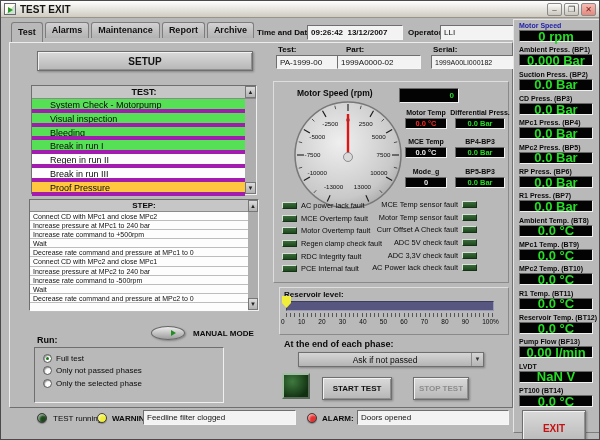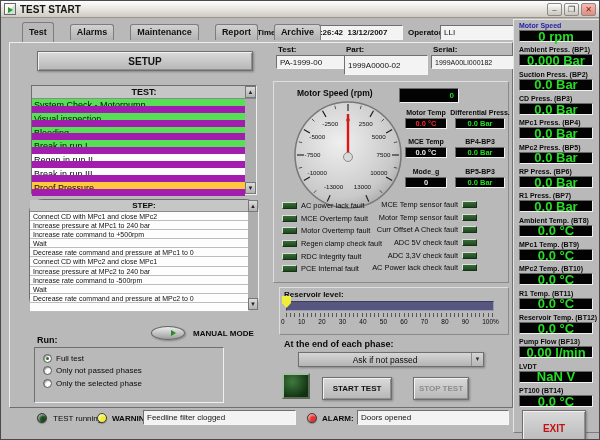--- a/index.html
+++ b/index.html
@@ -8,39 +8,39 @@
 
   
   .titlebar{position:absolute;left:0;top:0;right:0;height:17px;background:linear-gradient(#ffffff,#cfcbc1);border-bottom:1px solid #98948a;display:flex;align-items:center;padding:0 3px;}
   .appicon{width:12px;height:12px;border:1px solid #667;background:linear-gradient(135deg,#fffef0 0 55%,#cfe3cf 55%);position:relative;flex:none;}
   .appicon::after{content:"";position:absolute;left:3px;top:3px;border-left:5px solid #2a9a2a;border-top:3px solid transparent;border-bottom:3px solid transparent;}
   .title{font-size:10px;font-weight:bold;color:#151515;margin-left:4px;flex:1;}
   .winbtn{width:15px;height:13px;margin-left:2px;border:1px solid #8a8a8a;border-radius:2px;background:linear-gradient(#fdfdfd,#c9c5ba);font-size:8px;line-height:11px;text-align:center;color:#333;}
   .winbtn.close{background:linear-gradient(#f6bcb4,#e28a80);color:#7a1d15;}
 
   
-  .tabstrip{position:absolute;left:21px;top:21px;height:20px;display:flex;align-items:center;z-index:3;gap:14px;}
+  .tabstrip{position:absolute;left:10px;top:21px;height:20px;display:flex;align-items:flex-start;z-index:3;}
   .tab{height:16px;padding:0 6px;background:linear-gradient(#d2d2d2,#b2b2b2);border:1px solid #7d7d7d;border-bottom:none;border-radius:3px 3px 0 0;font-size:9px;font-weight:bold;line-height:15px;margin-right:2px;color:#111;}
   .tab.active{height:20px;line-height:19px;background:#b9b9b9;}
   .tabpanel{position:absolute;left:8px;top:41px;width:504px;height:366px;background:#b9b9b9;border:1px solid;border-color:#ececec #6f6f6f #6f6f6f #ececec;}
 
   .lbl{position:absolute;font-size:8px;font-weight:bold;color:#0a0a0a;white-space:nowrap;}
   .lbl.big{font-size:9px;}
   .field{position:absolute;background:#f3f3f3;border:1px solid;border-color:#6f6f6f #f6f6f6 #f6f6f6 #6f6f6f;font-size:8px;color:#111;display:flex;align-items:center;padding:0 3px;white-space:pre;}
   .btn{position:absolute;background:linear-gradient(#dadada,#b6b6b6);border:1px solid #6f6f6f;box-shadow:inset 1px 1px 0 #f2f2f2,inset -1px -1px 0 #8f8f8f,1px 1px 2px rgba(0,0,0,.28);font-weight:bold;font-size:10px;color:#111;display:flex;align-items:center;justify-content:center;}
   .btn.disabled{color:#8d8d8d;}
   .btn.exit{color:#c41212;}
 
   
   .list{position:absolute;background:#aeaeae;border:1px solid;border-color:#6f6f6f #f0f0f0 #f0f0f0 #6f6f6f;}
   .list-header{height:13px;text-align:center;font-size:9px;font-weight:bold;line-height:13px;background:#c6c6c6;border-bottom:1px solid #8a8a8a;color:#0a0a0a;}
   .list-header.small{height:12px;font-size:8px;line-height:12px;}
   .rows{position:absolute;left:0;top:13px;right:11px;bottom:0;}
   .rows.small{top:12px;right:10px;}
-  .trow{height:13.8px;line-height:13.6px;font-size:9px;border-bottom:7px solid #a21caf;padding-left:2px;background:#fdfdfd;color:#0a0a0a;overflow:hidden;white-space:nowrap;}
+  .trow{height:13.8px;line-height:13.6px;font-size:9px;border-bottom:4px solid #a21caf;padding-left:18px;background:#fdfdfd;color:#0a0a0a;overflow:hidden;white-space:nowrap;}
   .trow.passed{background:var(--passed-green);}
   .trow.current{background:var(--current-orange);}
   .srow{height:9.1px;line-height:9px;font-size:7px;border-bottom:1px solid #bdbdbd;padding-left:3px;background:#fdfdfd;color:#111;overflow:hidden;white-space:nowrap;}
   .scr{position:absolute;right:0;width:11px;height:12px;background:linear-gradient(#dcdcdc,#b2b2b2);border:1px solid #777;font-size:6px;line-height:10px;text-align:center;color:#222;}
   .scr.top{top:0;}
   .scr.bot{bottom:0;}
   .scr.w10{width:10px;}
 
   
   .toggle{position:absolute;width:34px;height:14px;border-radius:50%;background:linear-gradient(#ececec,#9d9d9d);border:1px solid #666;box-shadow:1px 1px 2px rgba(0,0,0,.3);display:flex;align-items:center;}
@@ -97,21 +97,21 @@
   .sb-box{width:74px;height:12px;background:#030303;border:1px solid;border-color:#686868 #f0f0f0 #f0f0f0 #686868;color:var(--value-green);font-size:13px;font-weight:bold;display:flex;align-items:center;justify-content:center;margin-top:1px;}
   svg text{font-family:"Liberation Sans",sans-serif;}
 </style>
 </head>
 <body>
 
 <div class="win">
 
   <div class="titlebar">
     <div class="appicon"></div>
-    <div class="title">TEST START</div>
+    <div class="title">TEST EXIT</div>
     <div class="winbtn">–</div>
     <div class="winbtn">❐</div>
     <div class="winbtn close">✕</div>
   </div>
 
   <div class="tabstrip" id="tabs">
       <div class="tab active">Test</div>
       <div class="tab">Alarms</div>
       <div class="tab">Maintenance</div>
       <div class="tab">Report</div>
@@ -135,21 +135,21 @@
         <div class="trow passed">Bleeding</div>
         <div class="trow passed">Break in run I</div>
         <div class="trow none">Regen in run II</div>
         <div class="trow none">Break in run III</div>
         <div class="trow current">Proof Pressure</div>
       </div>
     <div class="scr top">▲</div>
     <div class="scr bot">▼</div>
   </div>
 
-  <div class="list" style="left:28px;top:198px;width:230px;height:112px;border-radius:14px;">
+  <div class="list" style="left:28px;top:198px;width:230px;height:112px;">
     <div class="list-header small">STEP:</div>
     <div class="rows small" id="step-rows">
         <div class="srow">Connect CD with MPc1 and close MPc2</div>
         <div class="srow">Increase pressure at MPc1 to 240 bar</div>
         <div class="srow">Increase rate command to +500rpm</div>
         <div class="srow">Wait</div>
         <div class="srow">Decrease rate command and pressure at MPc1 to 0</div>
         <div class="srow">Connect CD with MPc2 and close MPc1</div>
         <div class="srow">Increase pressure at MPc2 to 240 bar</div>
         <div class="srow">Increase rate command to -500rpm</div>
@@ -176,21 +176,21 @@
       </div>
       <div class="radio-row">
         <span class="radio"></span>
         <span>Only the selected phase</span>
       </div>
     </div>
 
   <div class="lbl" style="left:277px;top:44px;">Test:</div>
   <div class="field" style="left:275px;top:54px;width:84px;height:14px;">PA-1999-00</div>
   <div class="lbl" style="left:345px;top:44px;">Part:</div>
-  <div class="field" style="left:343px;top:54px;width:84px;height:20px;">1999A0000-02</div>
+  <div class="field" style="left:336px;top:54px;width:84px;height:14px;">1999A0000-02</div>
   <div class="lbl" style="left:432px;top:44px;">Serial:</div>
   <div class="field" style="left:430px;top:54px;width:84px;height:14px;font-size:7px;">1999A00LI000182</div>
 
   <div class="frame" style="left:272px;top:80px;width:236px;height:202px;"></div>
   <div class="lbl" style="left:296px;top:87px;font-size:8.5px;">Motor Speed (rpm)</div>
   <div class="disp right" style="left:398px;top:87px;width:60px;height:15px;">0</div>
 
   <svg id="gauge" style="position:absolute;left:292px;top:99px;" width="110" height="110" viewBox="0 0 110 110">
     <defs>
       <radialGradient id="dialg" cx="42%" cy="38%" r="75%">

